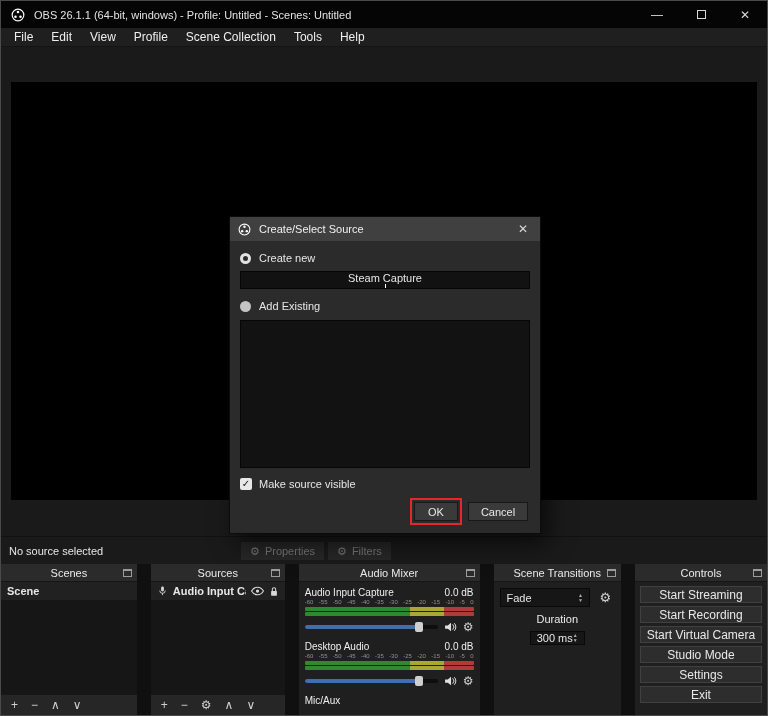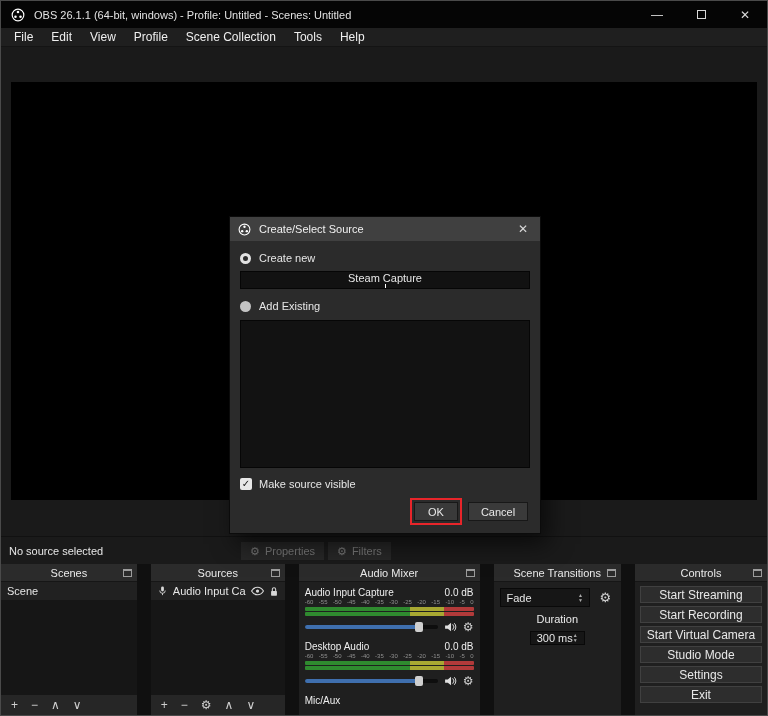--- a/index.html
+++ b/index.html
@@ -58,21 +58,21 @@
   .sbtn .g{ font-size:11px; color:#777; }
 
   
   .docks{ height:151px; display:flex; gap:14px; background:#101010; }
   .dock{ display:flex; flex-direction:column; background:#1f1f1f; overflow:hidden; }
   .dock-header{ height:18px; background:#2b2b2b; border-bottom:1px solid #161616; position:relative;
                 display:flex; align-items:center; justify-content:center; font-size:11px; color:#eaeaea; flex:0 0 auto;}
   .dock-float{ position:absolute; right:5px; top:5px; width:9px; height:8px;
                border:1px solid #9c9c9c; border-top-width:2px; }
   .dock-body{ flex:1; overflow:hidden; display:flex; flex-direction:column; }
-  .list{ flex:1; background:#161616; }
+  .list{ flex:1; background:#161616;font-weight:bold; }
   .list-row{ height:18px; display:flex; align-items:center; padding:0 6px; font-size:11px;
              background:#212121; gap:5px; }
   .list-row .lbl{ flex:1; white-space:nowrap; overflow:hidden; }
   .dock-toolbar{ height:21px; background:#262626; border-top:1px solid #161616; display:flex;
                  align-items:center; gap:13px; padding:0 10px; font-size:12px; color:#cfcfcf; flex:0 0 auto;}
   .tool-ico{ cursor:default; }
   .ico-svg{ display:block; }
 
   
   .mixer-body{ padding:4px 6px; background:#1f1f1f; }

